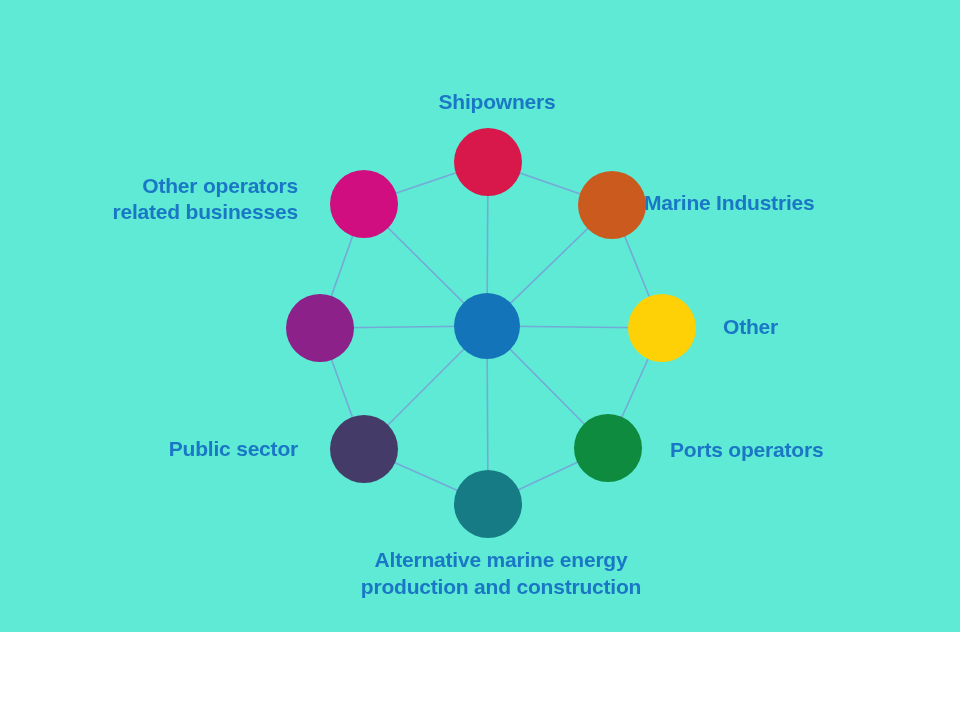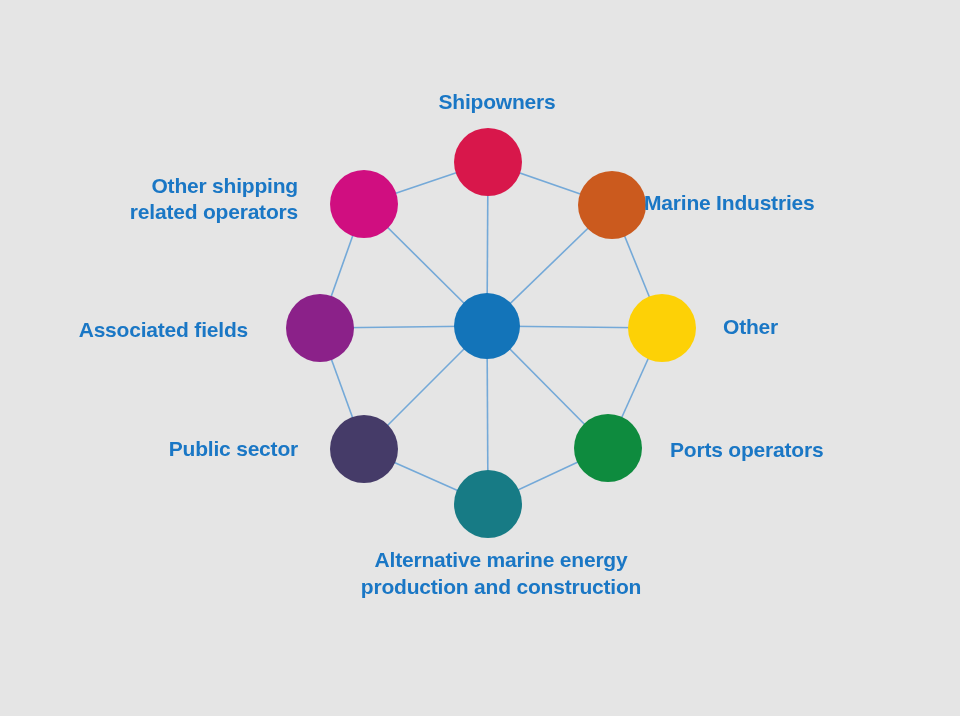--- a/index.html
+++ b/index.html
@@ -7,22 +7,22 @@
     padding: 0;
     background: #ffffff;
     width: 960px;
     height: 716px;
     overflow: hidden;
     font-family: "Liberation Sans", sans-serif;
   }
   .stage {
     position: relative;
     width: 960px;
-    height: 716px;
-    background: #e5e5e5;
+    height: 632px;
+    background: #5eead4;
   }
   svg.diagram {
     position: absolute;
     left: 0;
     top: 0;
   }
   .links line {
     stroke: #74A9D8;
     stroke-width: 1.6;
   }
@@ -86,16 +86,15 @@
       <circle cx="487" cy="326" r="33" fill="#1374B9"></circle>
     </g>
   </svg>
 
   <div class="lbl lbl-shipowners">Shipowners</div>
   <div class="lbl lbl-marine">Marine Industries</div>
   <div class="lbl lbl-ports">Other</div>
   <div class="lbl lbl-port-operators">Ports operators</div>
   <div class="lbl lbl-public">Public sector</div>
   <div class="lbl lbl-alternative">Alternative marine energy production and construction</div>
-  <div class="lbl lbl-associated">Associated fields</div>
-  <div class="lbl lbl-other">Other shipping related operators</div>
+  <div class="lbl lbl-other">Other operators related businesses</div>
 
 </div>
 
 </body></html>

